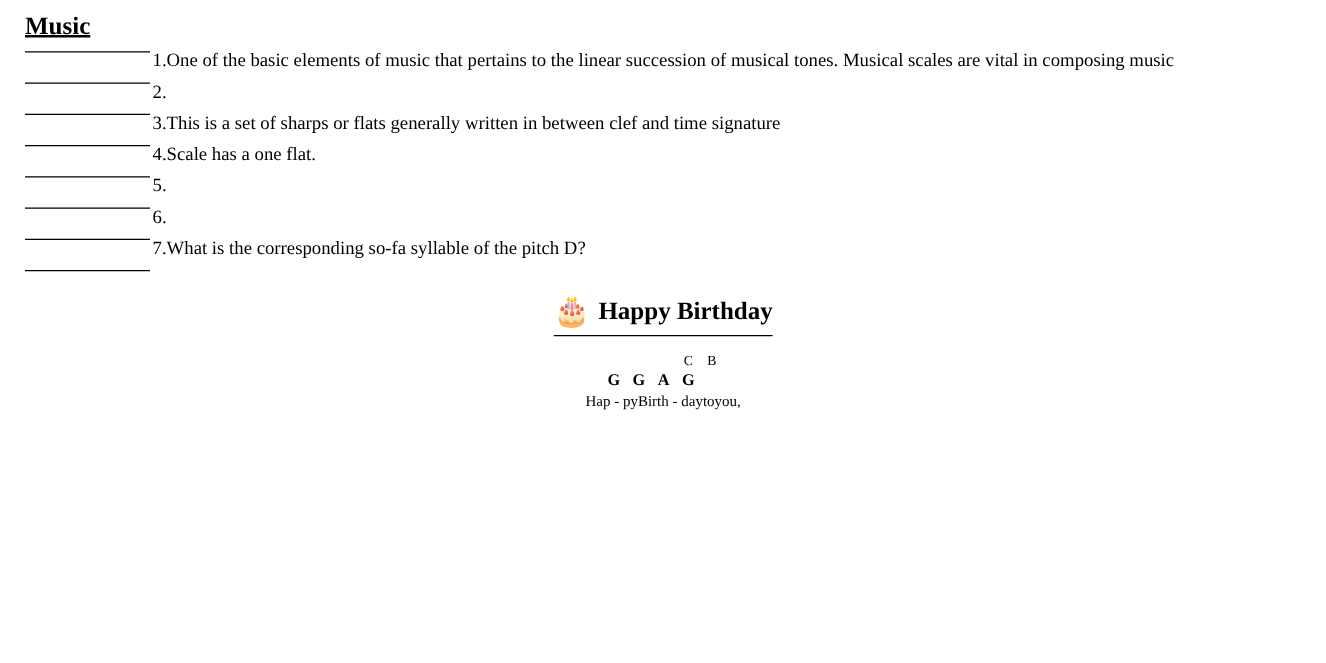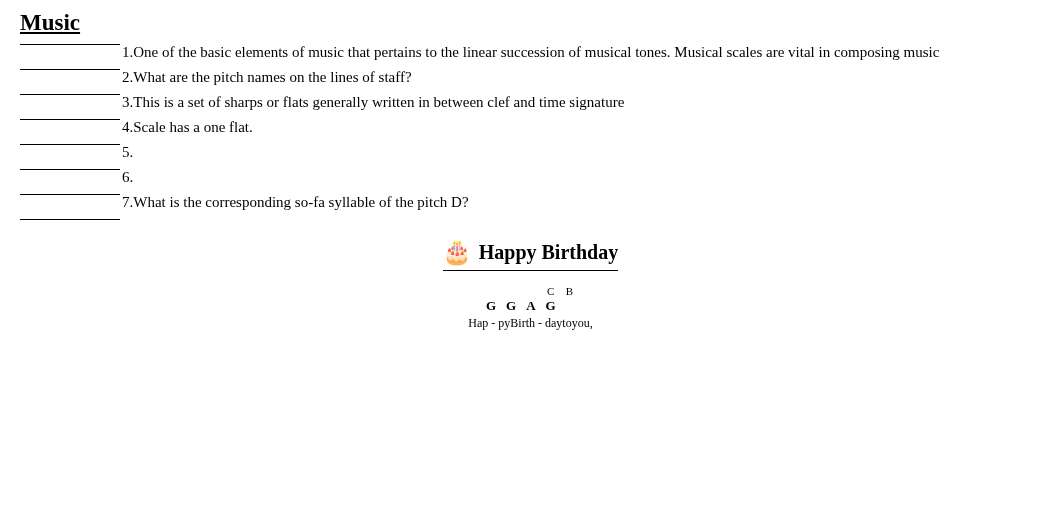--- a/index.html
+++ b/index.html
@@ -11,21 +11,21 @@
       font-family: 'Times New Roman', Times, serif;
       font-size: 15px;
       background: #fff;
       color: #000;
       padding: 10px 20px;
       width: 1061px;
       min-height: 530px;
     }
     .title {
       font-weight: bold;
-      font-size: 23px;
+      font-size: 20px;
       margin-bottom: 8px;
       text-decoration: underline;
     }
     .question-row {
       display: flex;
       align-items: flex-start;
       margin-bottom: 8px;
     }
     .blank-line {
       display: inline-block;
@@ -101,21 +101,20 @@
 
   <div class="question-row">
     <span class="blank-line"></span>
       <span>1. </span>
       <span>One of the basic elements of music that pertains to the linear succession of musical tones. Musical scales are vital in composing music</span>
   </div>
 
   <div class="question-row">
     <span class="blank-line"></span>
       <span>2. </span>
-      <span>What are the pitch names on the lines of staff?</span>
   </div>
 
   <div class="question-row">
     <span class="blank-line"></span>
       <span>3. </span>
       <span>This is a set of sharps or flats generally written in between clef and time signature</span>
   </div>
 
   <div class="question-row">
     <span class="blank-line"></span>

